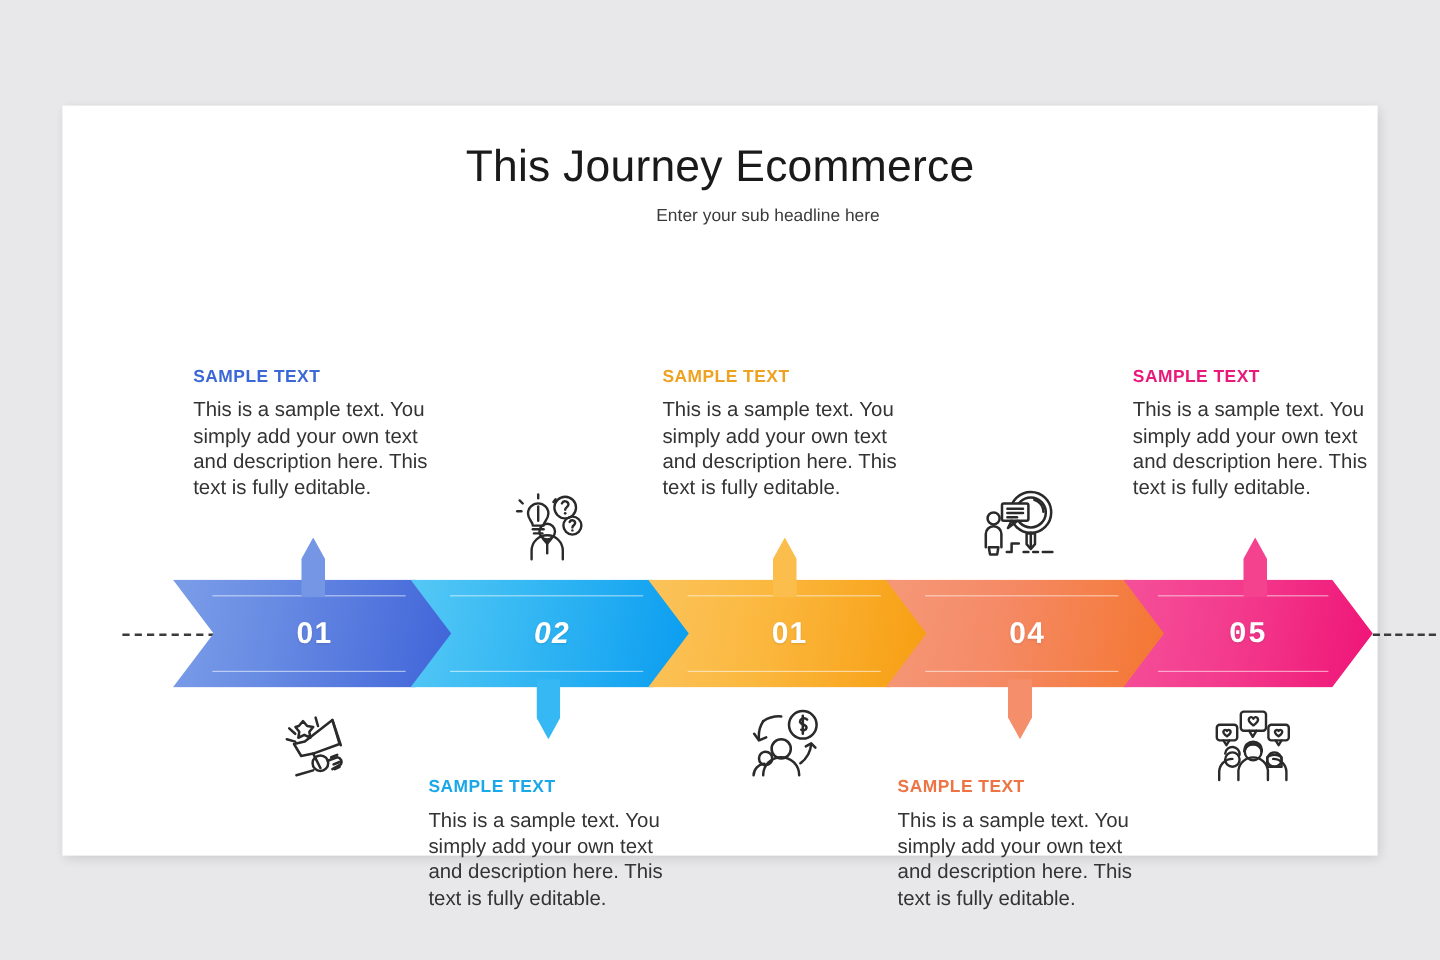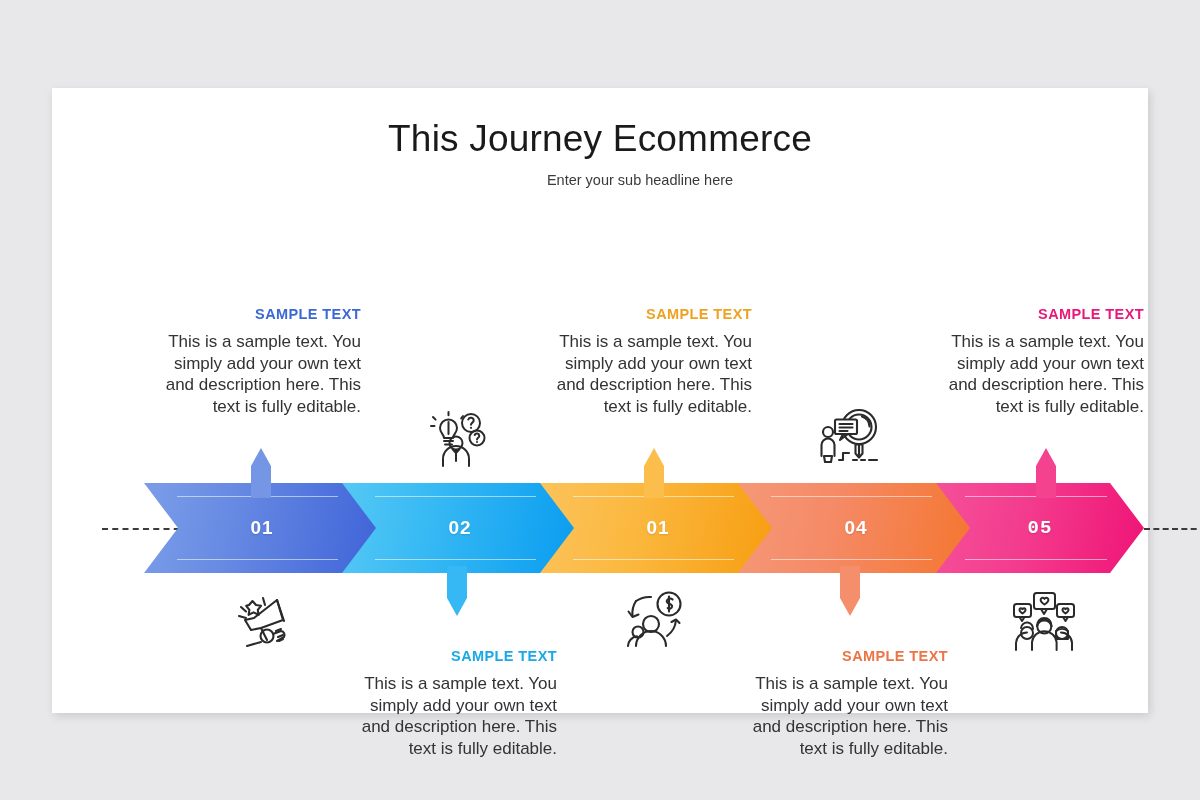--- a/index.html
+++ b/index.html
@@ -42,21 +42,21 @@
   #baseline-right { left: 1092px; width: 62px; }
 
   
   #band { position: absolute; left: 0; top: 395px; width: 1200px; height: 90px; }
   .chev {
     position: absolute; top: 0; height: 90px;
     display: flex; align-items: center; justify-content: center;
   }
   .chev .num {
     position: relative; z-index: 3;
-    font-size: 19px; font-weight: 700; color: #ffffff;
+    font-size: 25px; font-weight: 700; color: #ffffff;
     letter-spacing: 1px;
     text-shadow: 0 1px 2px rgba(0,0,0,0.13);
   }
   
   .chev::before, .chev::after {
     content: ""; position: absolute; left: 14%; width: 68%;
     height: 1px; background: rgba(255,255,255,0.55); z-index: 2;
   }
   .chev::before { top: 13px; }
   .chev::after  { bottom: 13px; }
@@ -67,21 +67,21 @@
     clip-path: polygon(0 0, calc(100% - 34px) 0, 100% 50%, calc(100% - 34px) 100%, 0 100%, 34px 50%);
   }
 
   #chev1 { left: 92px;  width: 236px; }
   #chev2 { left: 290px; width: 236px; }
   #chev3 { left: 488px; width: 236px; }
   #chev4 { left: 686px; width: 236px; }
   #chev5 { left: 884px; width: 208px; }
 
   #chev1 { background: linear-gradient(100deg, #7b9de8 0%, #6b8ee4 30%, #3f63d8 100%); }
-  #chev2 { background: linear-gradient(100deg, #55c8f5 0%, #35b8f3 40%, #099cf0 100%); }
+  #chev2 { background: linear-gradient(100deg, #55c8f5 0%, #35b8f3 40%, #099cf0 100%); font-style: italic; }
   #chev3 { background: linear-gradient(100deg, #fbc35b 0%, #fbb83f 40%, #f79d10 100%); }
   #chev4 { background: linear-gradient(100deg, #f59878 0%, #f58a66 40%, #f4762f 100%); }
   #chev5 { background: linear-gradient(100deg, #f5509a 0%, #f33a8c 45%, #ef1477 100%); font-family: Liberation Mono, monospace; }
 
   
   .stem { position: absolute; width: 20px; }
   .stem-up {
     height: 50px; top: 360px;
     -webkit-clip-path: polygon(0 18px, 50% 0, 100% 18px, 100% 100%, 0 100%);
     clip-path: polygon(0 18px, 50% 0, 100% 18px, 100% 100%, 0 100%);
@@ -91,21 +91,21 @@
     -webkit-clip-path: polygon(0 0, 100% 0, 100% calc(100% - 18px), 50% 100%, 0 calc(100% - 18px));
     clip-path: polygon(0 0, 100% 0, 100% calc(100% - 18px), 50% 100%, 0 calc(100% - 18px));
   }
   #stem1 { left: 199px; background: #7596e4; }
   #stem2 { left: 395px; background: #35b8f3; }
   #stem3 { left: 592px; background: #fbbe4d; }
   #stem4 { left: 788px; background: #f58e6b; }
   #stem5 { left: 984px; background: #f4428f; }
 
   
-  .block { position: absolute; width: 200px; text-align: right; }
+  .block { position: absolute; width: 200px; text-align: left; }
   .block .head {
     font-size: 14.5px; font-weight: 700; letter-spacing: 0.4px;
     margin-bottom: 9px;
   }
   .block .body {
     font-size: 17px; font-weight: 400; color: #333333;
     line-height: 21.5px;
   }
   #block1 { left: 109px; top: 218px; }
   #block3 { left: 500px; top: 218px; }

